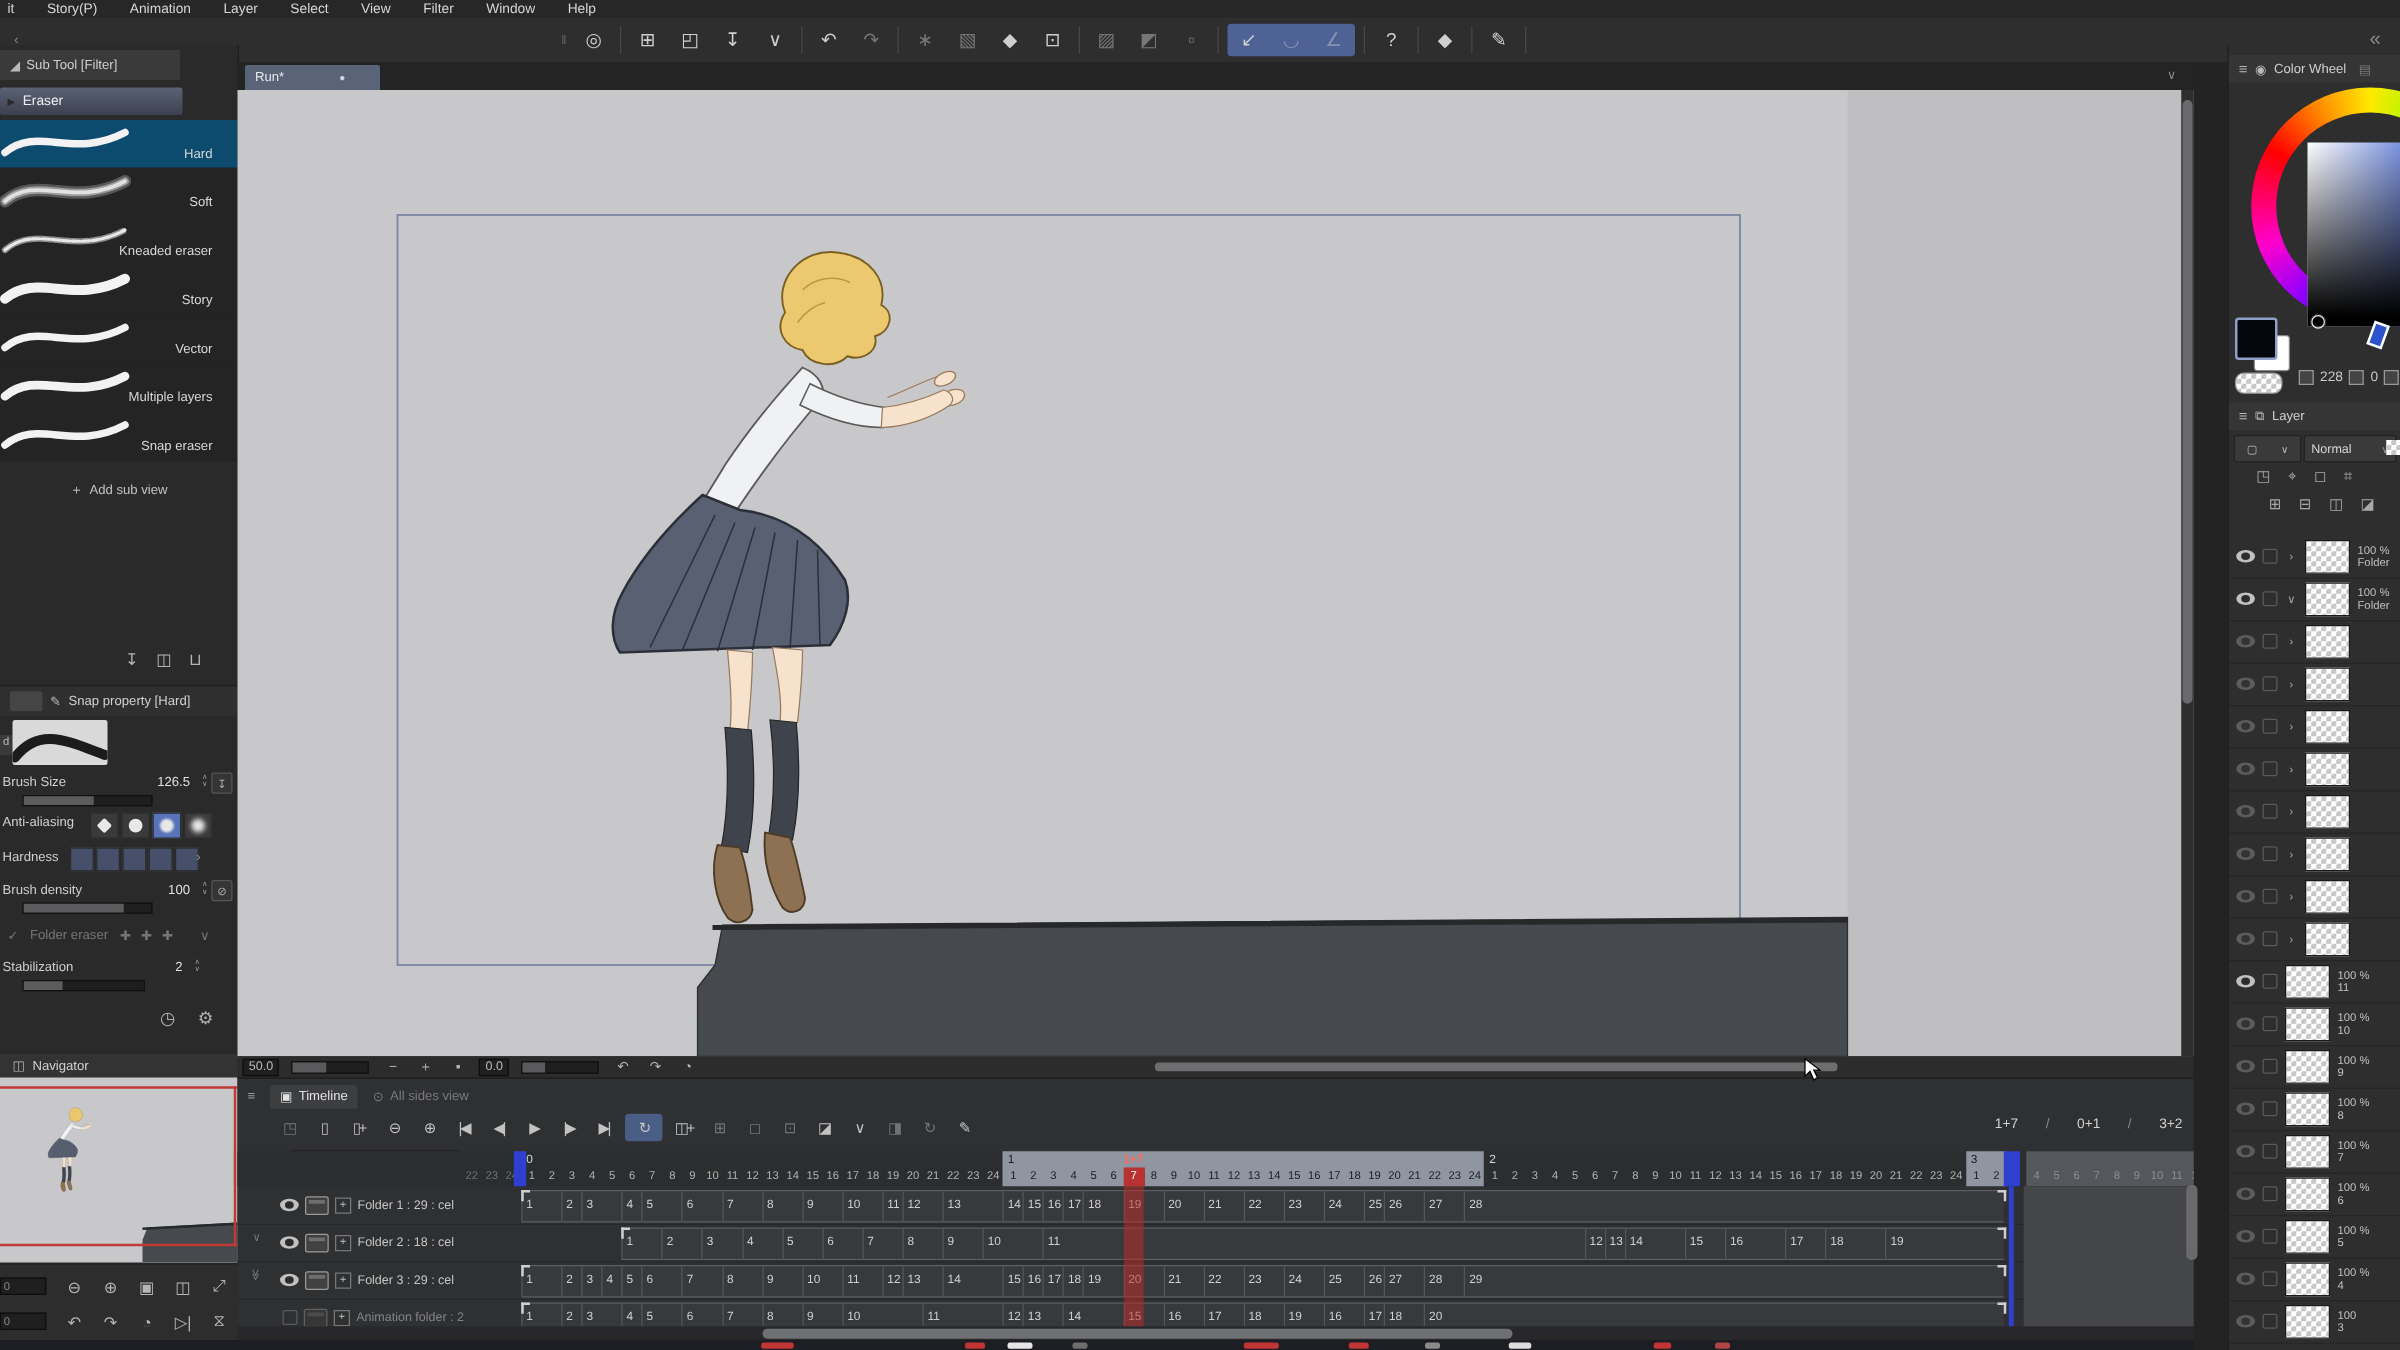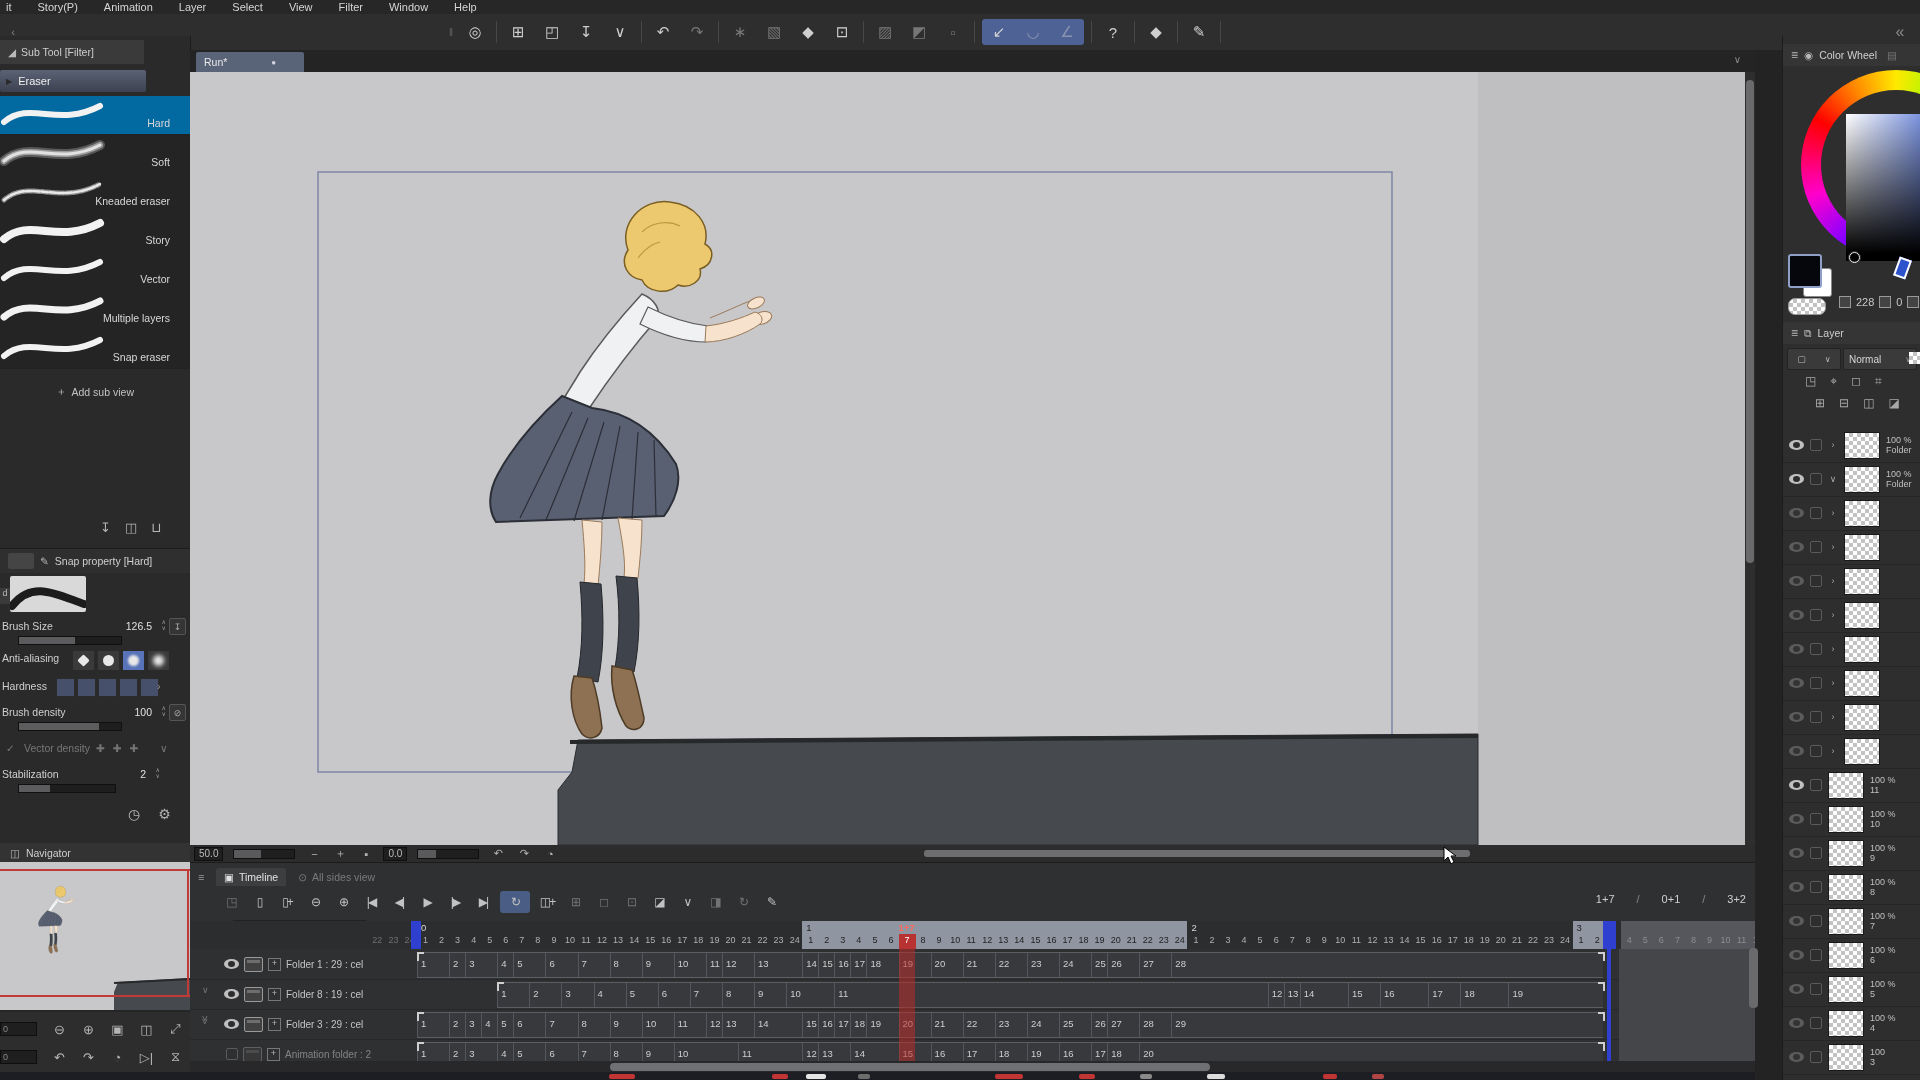--- a/index.html
+++ b/index.html
@@ -17,21 +17,21 @@
   .tbsep{width:1px;height:22px;background:#474747;margin:0 4px}
   .tbblue{background:#4e6296;border-radius:3px;display:flex;margin:0 3px}
   
   #leftpanel{left:0;top:36px;width:190px;height:807px;background:#2a2a2b;border-right:1px solid #1c1c1c}
   #subtool-title{left:0;top:40px;width:136px;height:24px;background:#3a3a3b;display:flex;align-items:center;
                  font-size:10.5px;color:#cfcfcf;gap:5px;padding-left:8px}
   #eraser-group{left:0;top:70px;width:140px;height:22px;background:linear-gradient(#5a6274,#3c4150);
                 border-radius:2px;display:flex;align-items:center;font-size:11px;color:#eee;gap:6px;padding-left:6px}
   #brushlist{left:0;top:96px;width:190px}
   .brush{position:relative;height:38px;border-bottom:1px solid #222;background:#242425}
-  .brush.sel{background:#0369a1}
+  .brush.sel{background:#0c4a6e}
   .brush .bname{position:absolute;right:20px;bottom:5px;font-size:10.5px;color:#d8d8d8}
   #addsub{left:0;top:382px;width:190px;height:20px;display:flex;justify-content:center;align-items:center;
           font-size:10.5px;color:#c2c2c2;gap:5px}
   #subtool-icons{left:100px;top:520px;display:flex;gap:14px;font-size:13px;color:#b5b5b5}
   #tp-header{left:0;top:548px;width:190px;height:24px;display:flex;align-items:center;font-size:10.5px;
              color:#cfcfcf;gap:6px;background:#2f2f30;border-top:1px solid #1c1c1c}
   #tp-preview{left:10px;top:576px;width:76px;height:36px;background:#d9d9da;border-radius:2px}
   .tprow{position:absolute;left:0;width:190px;font-size:10.5px;color:#cfcfcf}
   .tplabel{position:absolute;left:2px;top:0}
   .tpval{position:absolute;right:38px;top:0;color:#e0e0e0}
@@ -323,21 +323,21 @@
         <span>∧</span>
         <span>∨</span>
       </span>
   <span class="tpbtn">⊘</span>
   <span class="slider" style="top:16px">
         <i style="width:78%"></i>
       </span>
 </div>
 <div class="tprow dim" style="top:742px">
   <span style="position:absolute;left:6px">✓</span>
-  <span class="tplabel" style="left:24px">Vector density</span>
+  <span class="tplabel" style="left:24px">Folder eraser</span>
   <span style="position:absolute;left:96px;letter-spacing:8px">✚✚✚</span>
   <span style="position:absolute;left:160px">∨</span>
 </div>
 <div class="tprow" style="top:768px">
   <span class="tplabel">Stabilization</span>
   <span class="tpval" style="right:44px">2</span>
   <span class="spin" style="right:30px">
         <span>∧</span>
         <span>∨</span>
       </span>
@@ -631,21 +631,21 @@
             <div class="cel" style="left: 754.35px;">28</div>
           </div>
           <div class="brk l" style="left: 227px; top: 3px;"></div>
           <div class="brk r" style="left: 1407.7px; top: 3px;"></div>
         </div>
         <div class="trow" style="top: 30px;">
           <div class="tlabel">
             <div class="eye"></div>
             <div class="tlico"></div>
             <div class="expand">+</div>
-            <div class="tname">Folder 8 : 19 : cel</div>
+            <div class="tname">Folder 2 : 18 : cel</div>
           </div>
           <div class="block" style="left: 307.25px; width: 1105.45px;">
             <div class="cel" style="left: 0px;">1</div>
             <div class="cel" style="left: 32.1px;">2</div>
             <div class="cel" style="left: 64.2px;">3</div>
             <div class="cel" style="left: 96.3px;">4</div>
             <div class="cel" style="left: 128.4px;">5</div>
             <div class="cel" style="left: 160.5px;">6</div>
             <div class="cel" style="left: 192.6px;">7</div>
             <div class="cel" style="left: 224.7px;">8</div>

